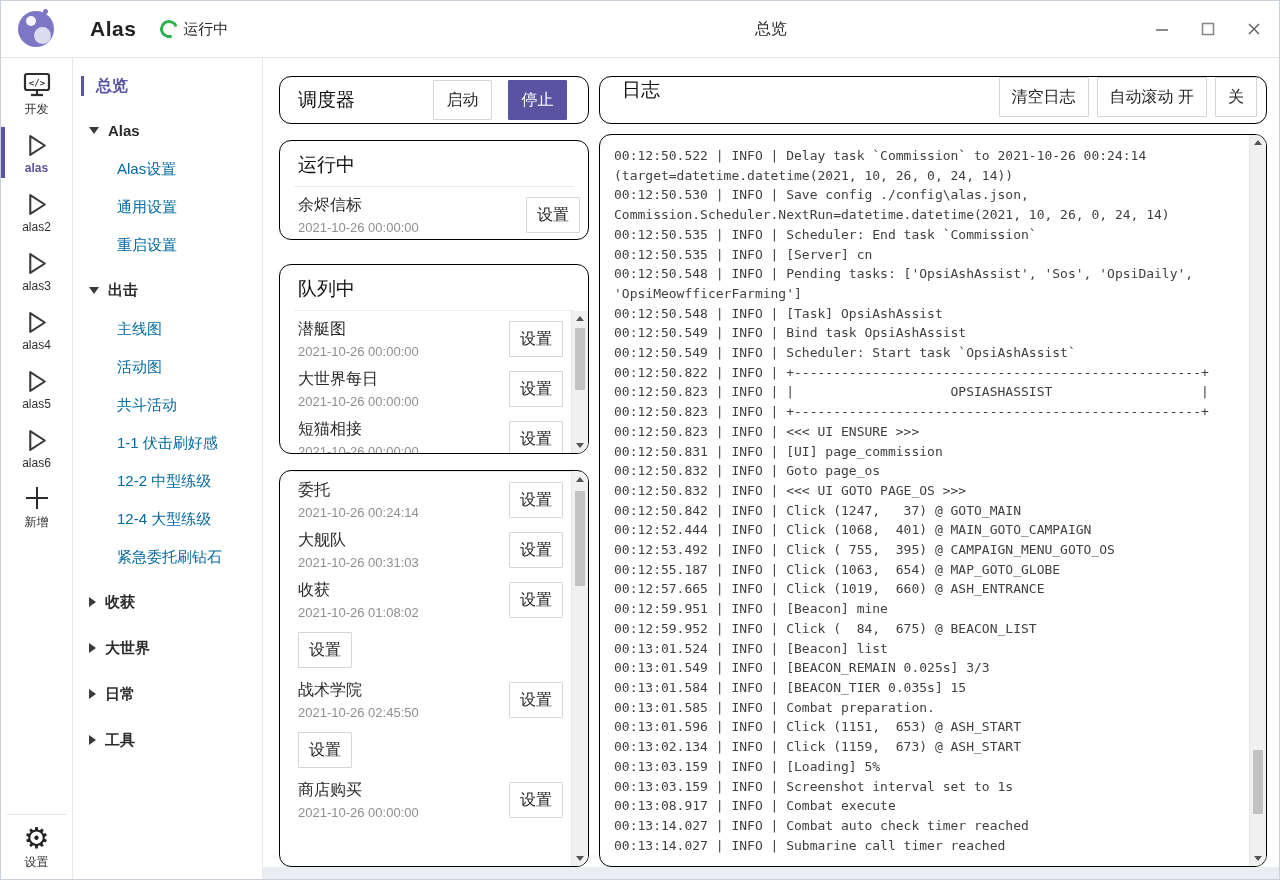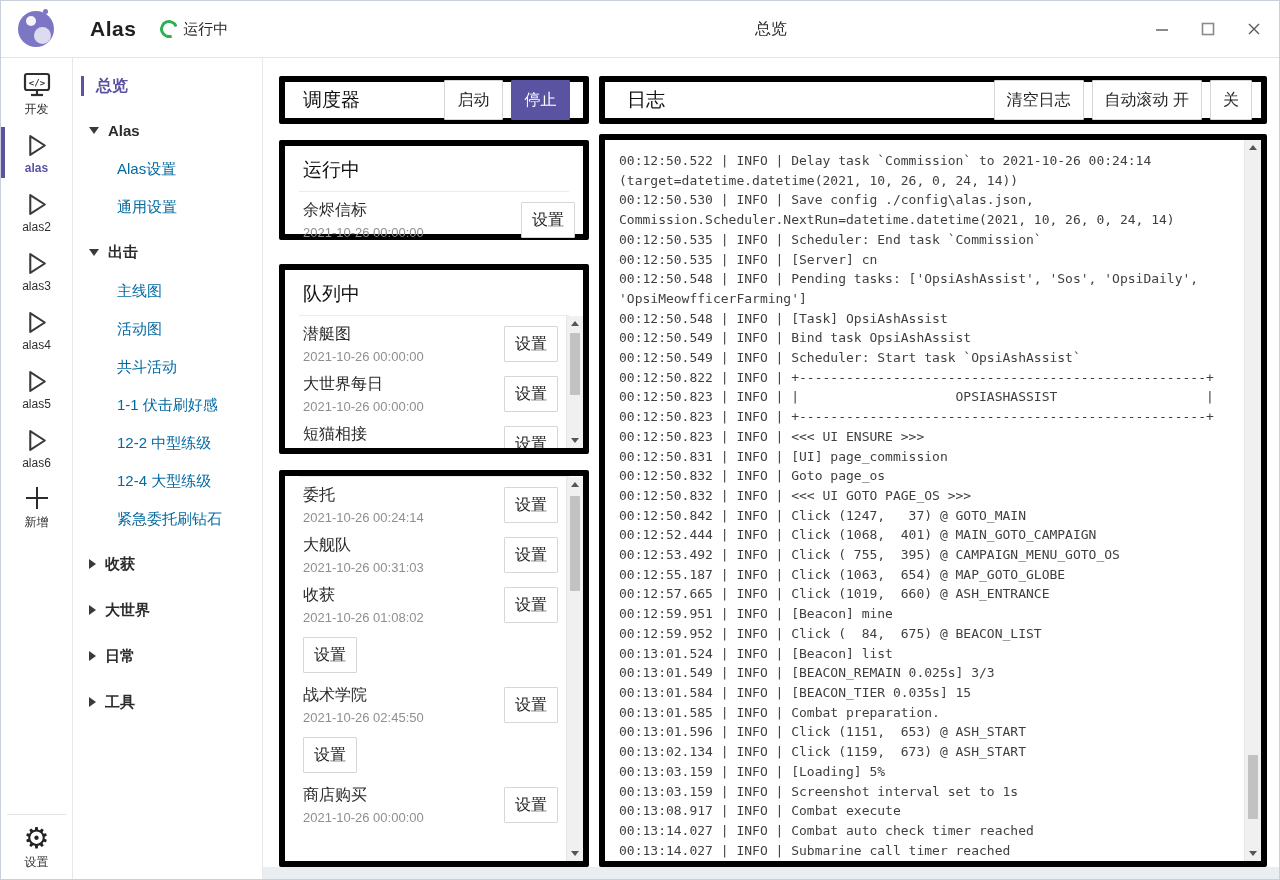--- a/index.html
+++ b/index.html
@@ -41,28 +41,28 @@
   .menu-overview .ov-label { font-size:16px; font-weight:bold; color:#5a53a2; }
   .menu-group-header { display:flex; align-items:center; height:40px; margin-top:6px; padding-left:16px; cursor:pointer; }
   .menu-group-label { font-size:15px; font-weight:bold; color:#2b2b2b; margin-left:9px; }
   .tri-down { width:0; height:0; border-left:5px solid transparent; border-right:5px solid transparent; border-top:7px solid #3a3a3a; }
   .tri-right { width:0; height:0; border-top:5px solid transparent; border-bottom:5px solid transparent; border-left:7px solid #3a3a3a; }
   .menu-item { height:38px; display:flex; align-items:center; padding-left:44px; font-size:15px; color:#0369a1; cursor:pointer; }
 
   
   .content { flex:1; display:flex; position:relative; min-width:0; background:#fff; }
   .bottom-strip { position:absolute; left:0; right:0; bottom:0; height:12px; background:#eaeef3; }
-  .card { border:6px solid #000000; border-radius:2px; background:#fff; }
+  .card { border:1px solid #000000; border-radius:12px; background:#fff; }
 
   .sched-col { width:310px; flex:none; display:flex; flex-direction:column; margin:18px 0 12px 16px; }
   .sched-head { height:48px; flex:none; display:flex; align-items:center; padding:0 5px 0 18px; }
   .card-title-lg { font-size:19px; color:#111; flex:1; }
   .btn { background:#fff; border:1px solid #d6d6d6; color:#262626; font-size:16px; font-family:inherit; cursor:pointer; border-radius:1px; }
   .btn.primary { background:#5a53a2; border-color:#5a53a2; color:#fff; }
-  .sched-head .btn { width:59px; height:40px; margin-right:8px; }
+  .sched-head .btn { width:59px; height:40px; margin-right:16px; }
 
   .run-card { margin-top:16px; height:100px; flex:none; }
   .card-title { font-size:19px; color:#111; padding:11px 18px 8px; }
   .hdiv { height:1px; background:#ebebeb; margin:0 14px; }
   .task-row { display:flex; align-items:flex-start; padding:6px 8px 4px 18px; height:50px; }
   .run-card .task-row { padding-top:8px; }
   .task-info { flex:1; min-width:0; }
   .task-name { font-size:16px; color:#2b2b2b; margin-bottom:4px; white-space:nowrap; }
   .task-time { font-size:13px; color:#8f8f8f; white-space:nowrap; }
   .set-btn { width:54px; height:36px; flex:none; margin-top:2px; }
@@ -76,21 +76,21 @@
   
   .vscroll { width:17px; flex:none; background:#f0f0f0; border-left:1px solid #e6e6e6; display:flex; flex-direction:column; position:relative; }
   .varrow { height:15px; flex:none; display:flex; align-items:center; justify-content:center; cursor:pointer; }
   .arr-up { width:0; height:0; border-left:4px solid transparent; border-right:4px solid transparent; border-bottom:5px solid #555; }
   .arr-down { width:0; height:0; border-left:4px solid transparent; border-right:4px solid transparent; border-top:5px solid #555; }
   .vtrack { flex:1; position:relative; }
   .vthumb { position:absolute; left:3px; right:3px; background:#c2c2c2; border-radius:1px; cursor:pointer; }
 
   
   .log-col { flex:1; display:flex; flex-direction:column; margin:18px 12px 12px 10px; min-width:0; }
-  .log-head { height:48px; flex:none; display:flex; align-items:center; padding:0 9px 0 22px; }
+  .log-head { height:48px; flex:none; display:flex; padding:0 9px 0 22px; }
   .log-head .card-title-lg { padding:0; }
   .log-head .btn { height:40px; margin-left:8px; padding:0 12px; }
   .log-body { margin-top:10px; flex:1; position:relative; overflow:hidden; }
   .log-pre { font-family:"DejaVu Sans Mono","Liberation Mono",monospace; font-size:13px; line-height:19.7px; color:#3f3f3f; padding:11px 16px 8px 14px; white-space:pre; overflow:hidden; height:100%; }
   .log-body .vscroll { position:absolute; right:0; top:0; bottom:0; }
 
   svg { display:block; }
 </style>
 </head>
 <body>
@@ -213,20 +213,21 @@
         <span class="bar"></span>
         <span class="ov-label">总览</span>
       </div>
       <div id="menu-groups">
           <div class="menu-group-header">
             <span class="tri-down"></span>
             <span class="menu-group-label">Alas</span>
           </div>
           <div class="menu-item">Alas设置</div>
           <div class="menu-item">通用设置</div>
+          <div class="menu-item">重启设置</div>
           <div class="menu-group-header">
             <span class="tri-down"></span>
             <span class="menu-group-label">出击</span>
           </div>
           <div class="menu-item">主线图</div>
           <div class="menu-item">活动图</div>
           <div class="menu-item">共斗活动</div>
           <div class="menu-item">1-1 伏击刷好感</div>
           <div class="menu-item">12-2 中型练级</div>
           <div class="menu-item">12-4 大型练级</div>

